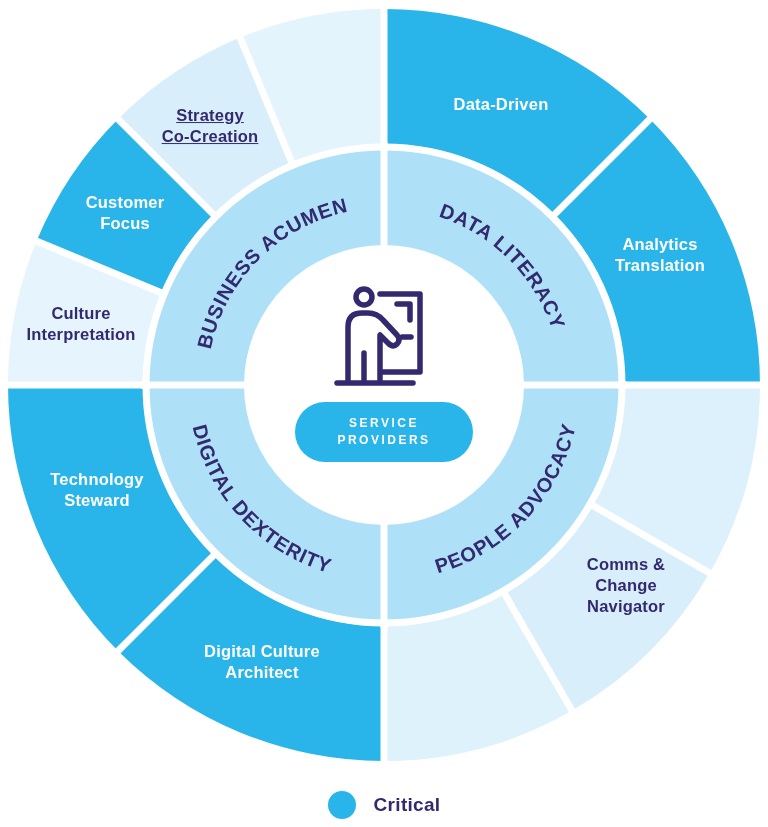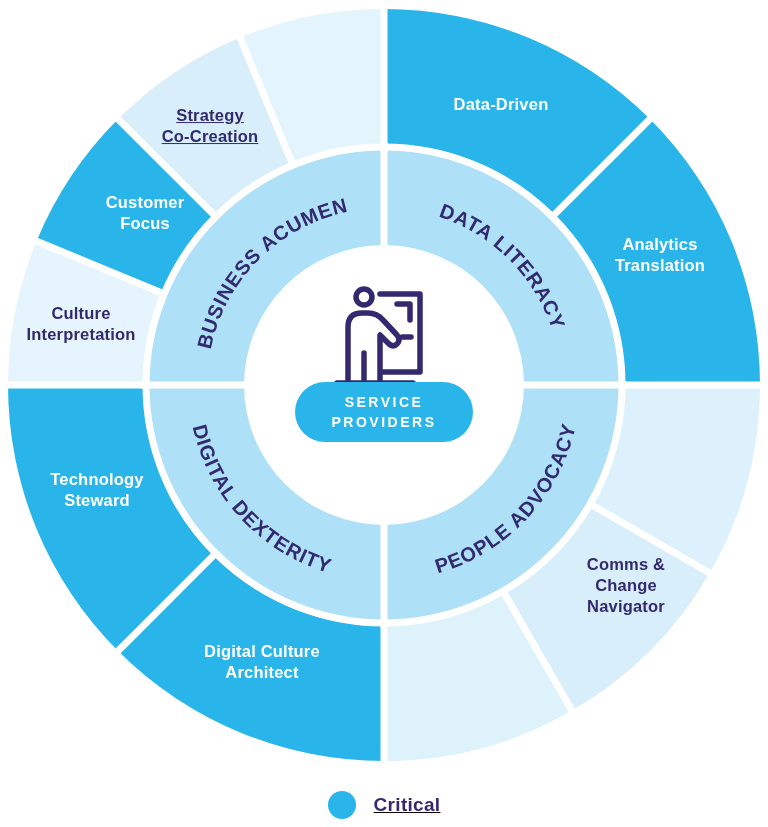--- a/index.html
+++ b/index.html
@@ -16,30 +16,30 @@
     font-weight:bold; font-size:16.5px; line-height:1.27; letter-spacing:.2px;
     width:max-content;
   }
   .seg-label.on-dark  { color:#ffffff;text-align:center; }
   .seg-label.on-light { color:var(--navy); }
   .quad-text {
     font-weight:bold; font-size:20px; letter-spacing:.8px;
     fill:var(--navy);
   }
   .badge {
-    position:absolute; left:384px; top:412px; transform:translate(-50%,-50%);
+    position:absolute; left:384px; top:432px; transform:translate(-50%,-50%);
     width:178px; height:60px; border-radius:30px;
     background:var(--critical);
     display:flex; align-items:center; justify-content:center;
-    color:#ffffff; font-weight:bold; font-size:14px; letter-spacing:2.5px;
+    color:#ffffff; font-weight:bold; font-size:12px; letter-spacing:2.5px;
     line-height:1.45; white-space:pre-line; text-align:center;
   }
   .legend {
     position:absolute; left:0; top:788px; width:768px; height:34px;
-    display:flex; align-items:center; justify-content:center; gap:74px;text-decoration:underline;
+    display:flex; align-items:center; justify-content:center; gap:74px;
   }
   .legend-item { display:flex; align-items:center; gap:18px; }
   .legend-label { color:var(--navy); font-weight:bold; font-size:19px; letter-spacing:.3px; }
 </style>
 </head>
 <body>
 
 <div class="canvas">
 
   <svg class="wheel-svg" width="768" height="768" viewBox="0 0 768 768">
@@ -115,21 +115,21 @@
 Translation</div>
     <div class="seg-label on-light" style="left:626px; top:585px;">Comms &amp;
 Change
 Navigator</div>
     <div class="seg-label on-dark" style="left:262px; top:662px;">Digital Culture
 Architect</div>
     <div class="seg-label on-dark" style="left:97px;  top:490px;">Technology
 Steward</div>
     <div class="seg-label on-light" style="left:81px;  top:324px;">Culture
 Interpretation</div>
-    <div class="seg-label on-dark" style="left:125px; top:213px;margin-left:20px;">Customer
+    <div class="seg-label on-dark" style="left:125px; top:213px;">Customer
 Focus</div>
     <div class="seg-label on-light" style="left:210px; top:126px;text-decoration:underline;">Strategy
 Co-Creation</div>
   </div>
 
   <div class="badge">SERVICE
 PROVIDERS</div>
 
   <div class="legend">
     <div class="legend-item">

